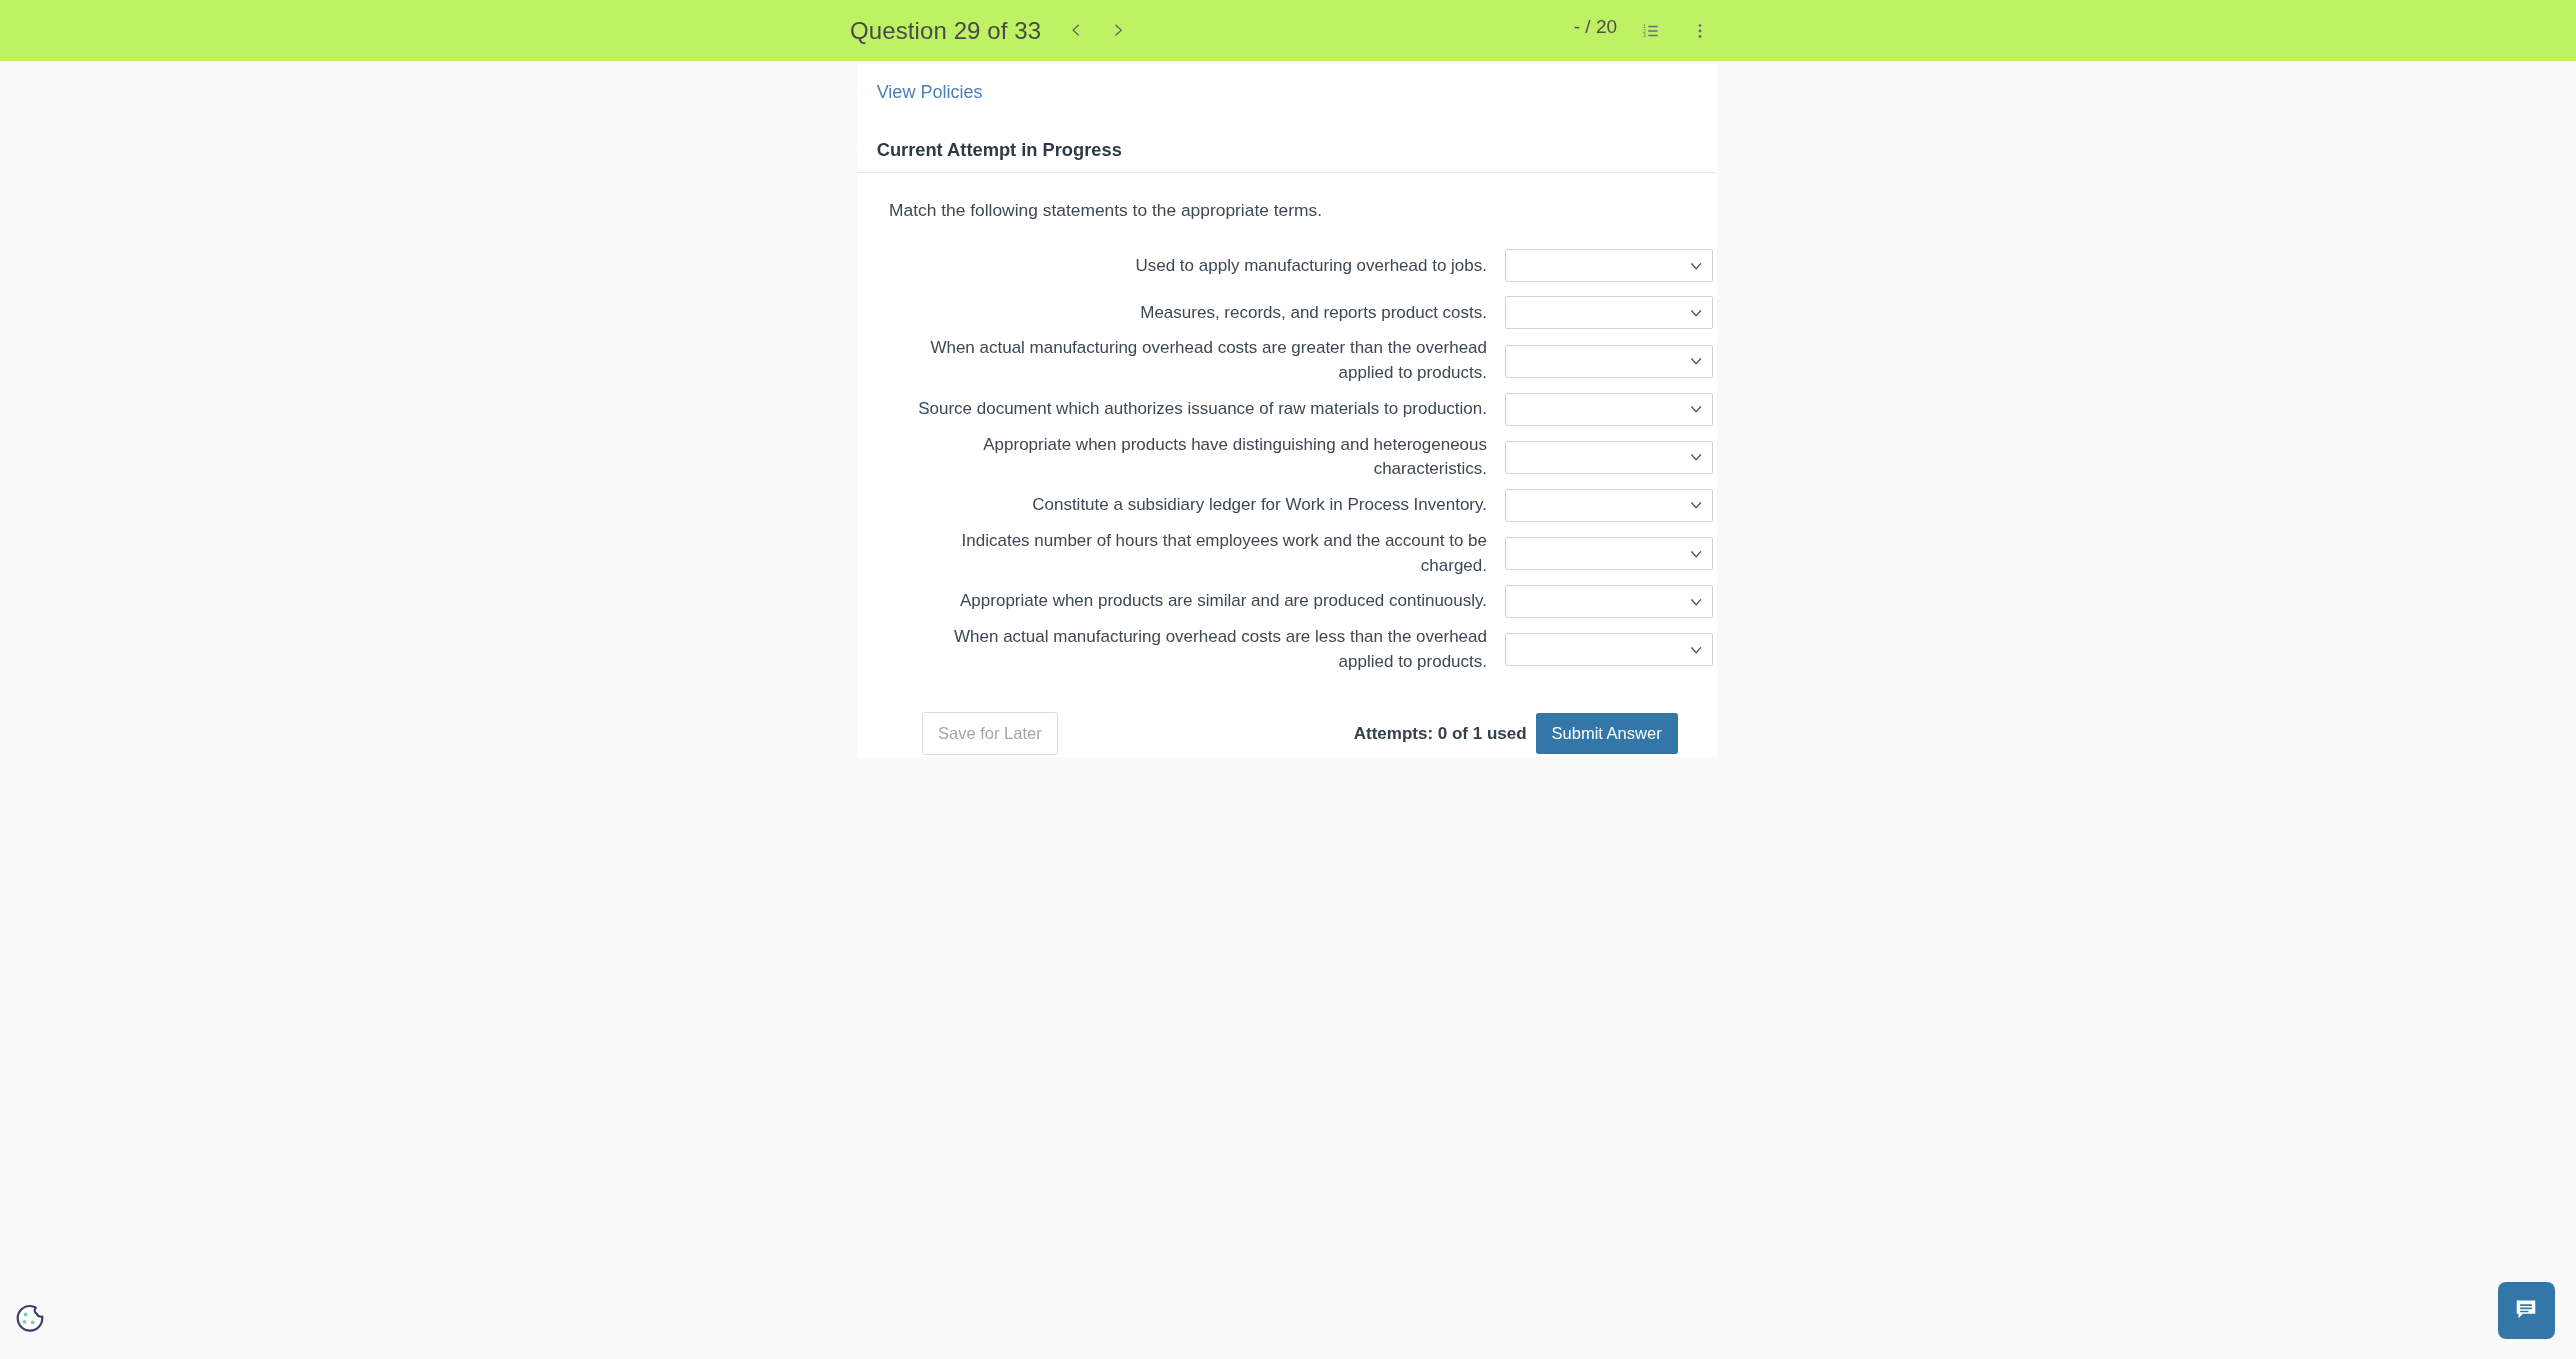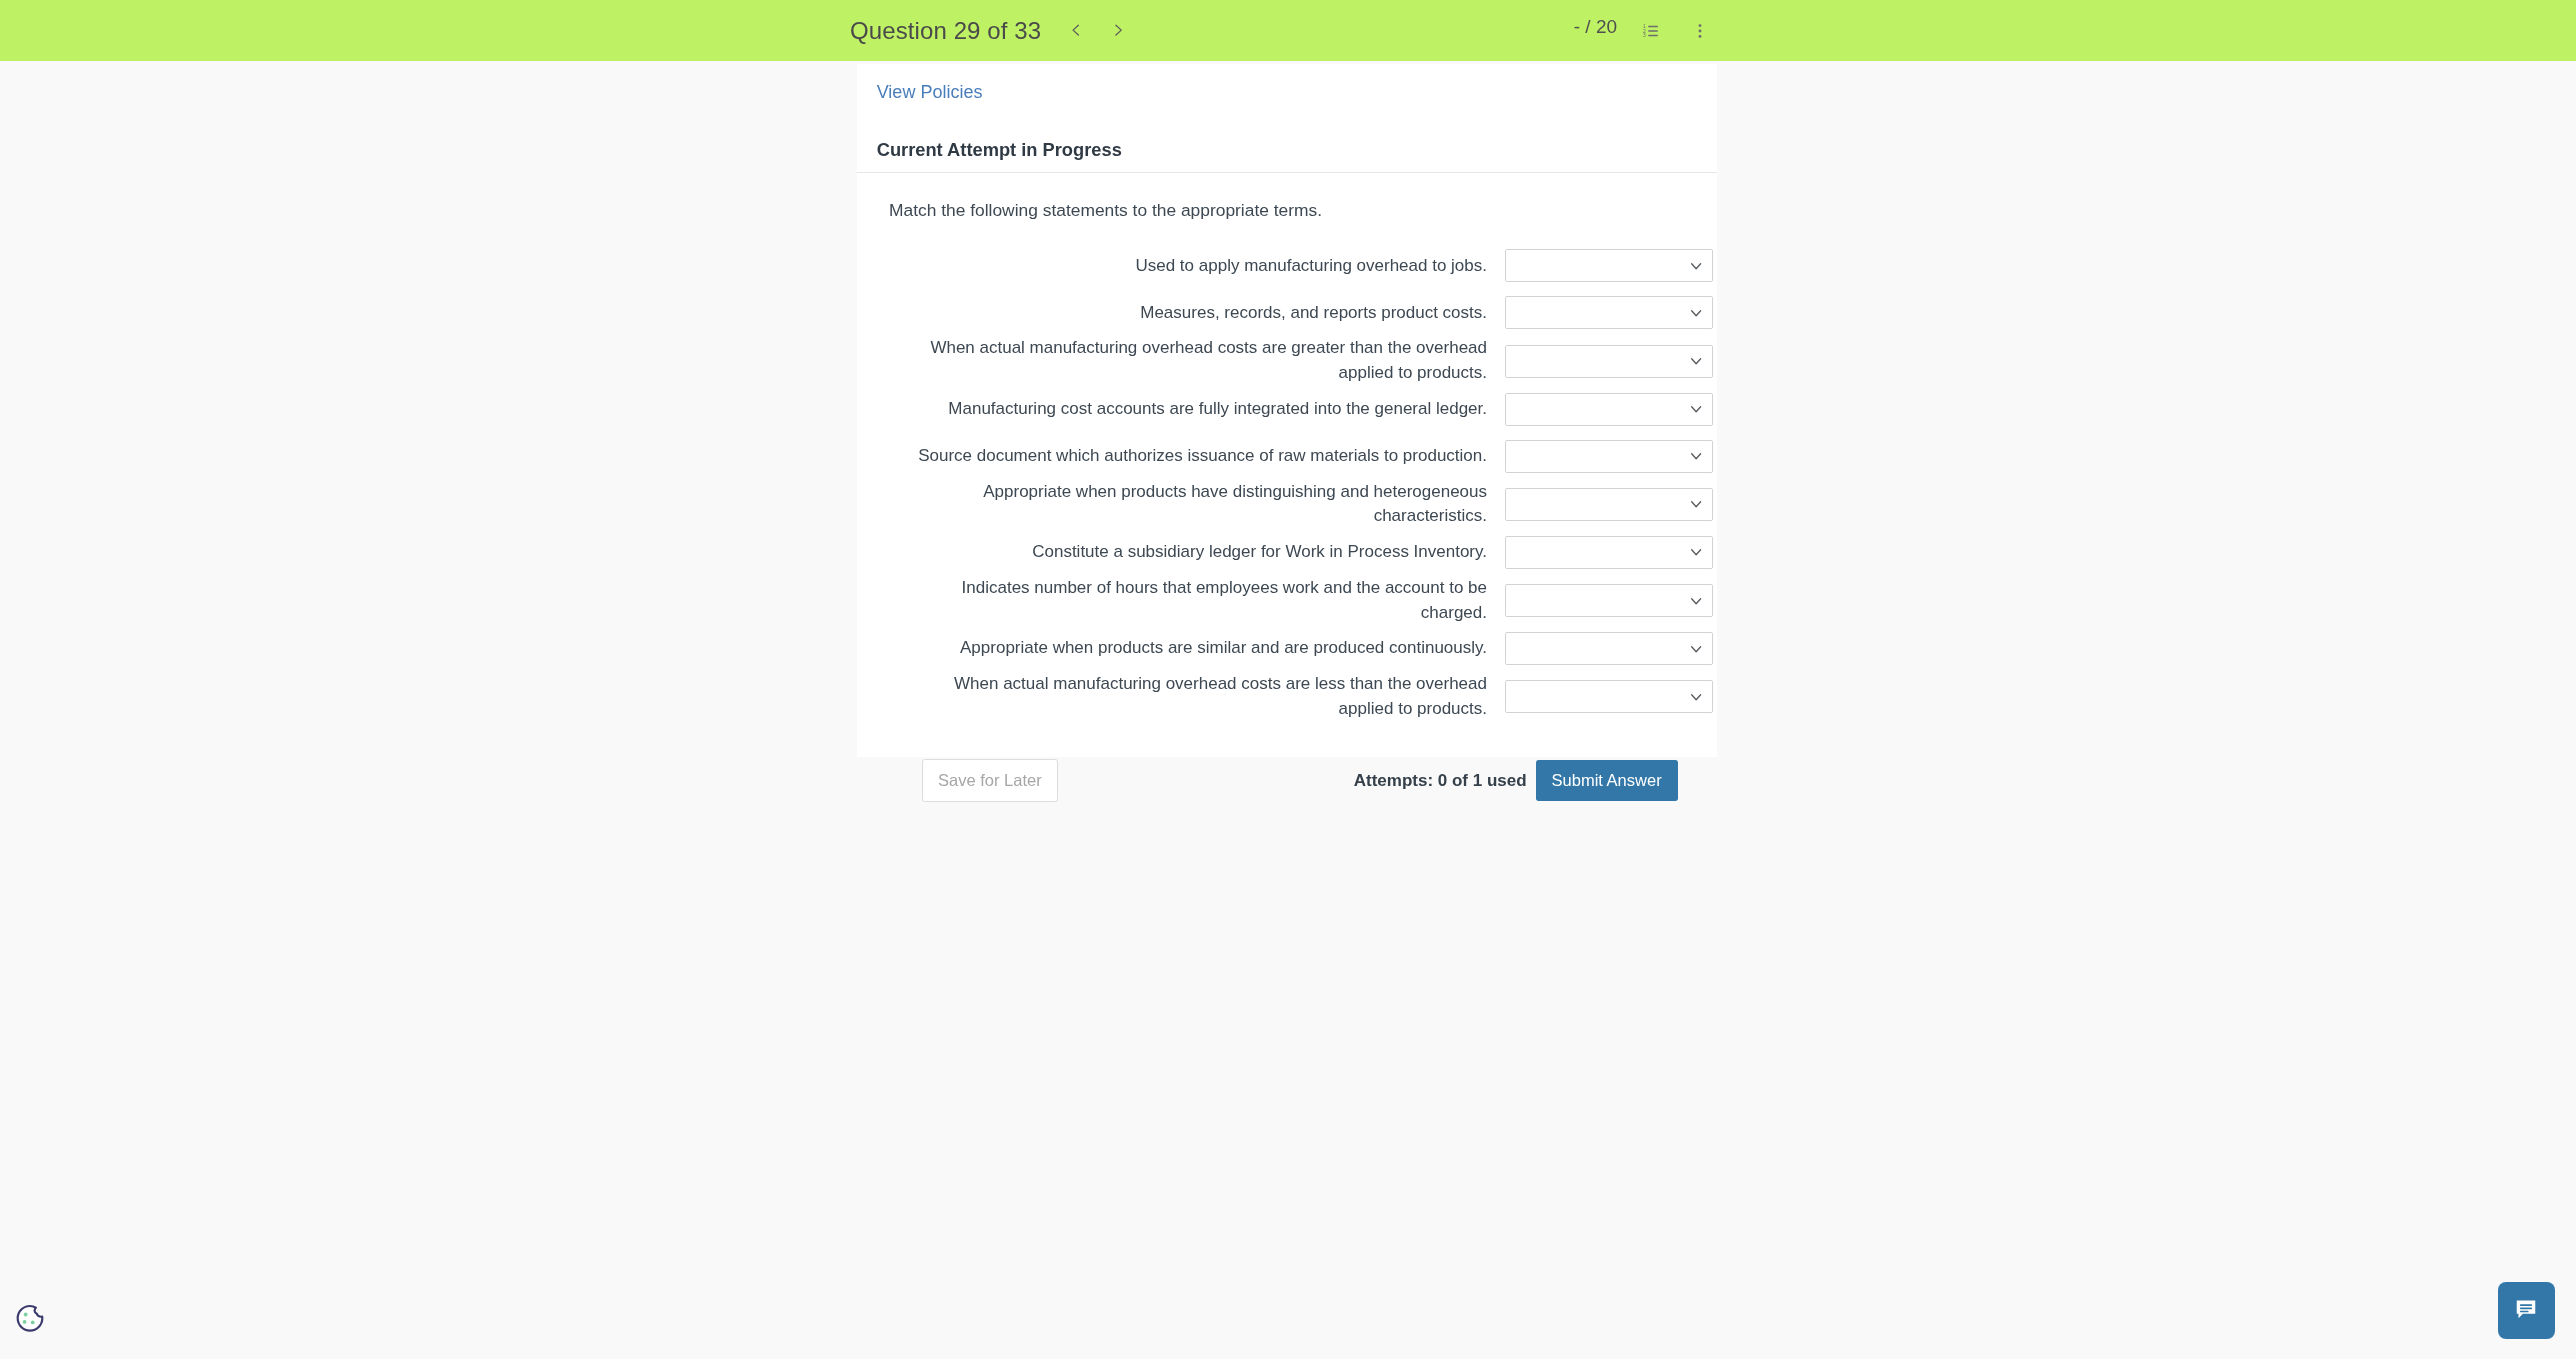--- a/index.html
+++ b/index.html
@@ -321,31 +321,20 @@
         <div class="select-wrap">
           <div class="fake-select"></div>
           <span class="chevron">
             <svg width="14.3" height="14.3" viewBox="0 0 16 16" fill="none" stroke="currentColor" stroke-width="1.5" stroke-linecap="round" stroke-linejoin="round">
               <polyline points="3,5.5 8,11 13,5.5"></polyline>
             </svg>
           </span>
         </div>
       </div>
 
-      <div class="match-row">
-        <div class="match-text">Manufacturing cost accounts are fully integrated into the general ledger.</div>
-        <div class="select-wrap">
-          <div class="fake-select"></div>
-          <span class="chevron">
-            <svg width="14.3" height="14.3" viewBox="0 0 16 16" fill="none" stroke="currentColor" stroke-width="1.5" stroke-linecap="round" stroke-linejoin="round">
-              <polyline points="3,5.5 8,11 13,5.5"></polyline>
-            </svg>
-          </span>
-        </div>
-      </div>
 
       <div class="match-row">
         <div class="match-text">Source document which authorizes issuance of raw materials to production.</div>
         <div class="select-wrap">
           <div class="fake-select"></div>
           <span class="chevron">
             <svg width="14.3" height="14.3" viewBox="0 0 16 16" fill="none" stroke="currentColor" stroke-width="1.5" stroke-linecap="round" stroke-linejoin="round">
               <polyline points="3,5.5 8,11 13,5.5"></polyline>
             </svg>
           </span>

